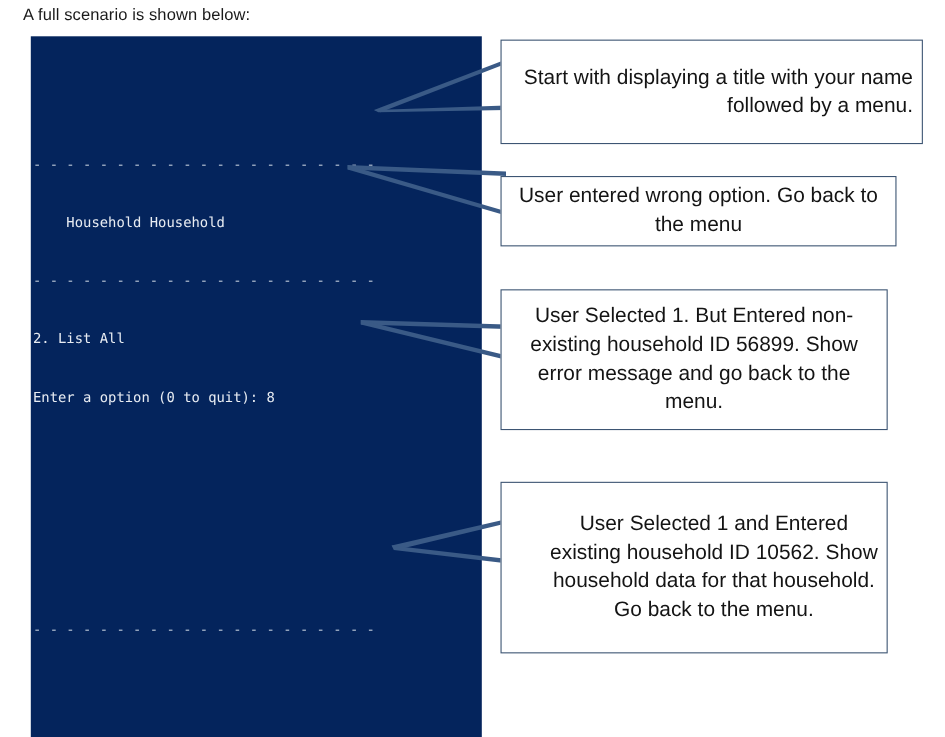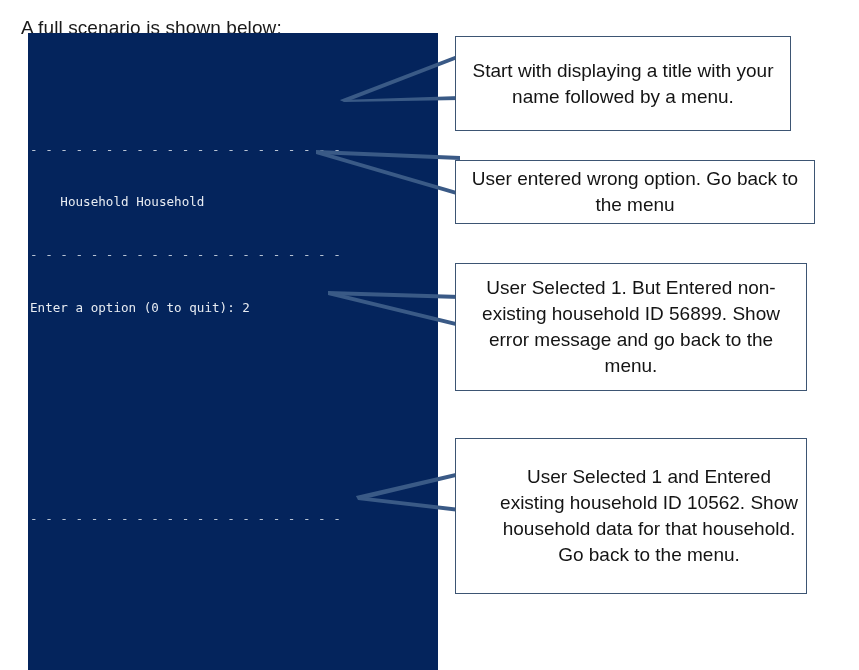--- a/index.html
+++ b/index.html
@@ -11,22 +11,22 @@
     width: 859px;
     height: 670px;
     position: relative;
     font-family: "Liberation Sans", sans-serif;
     overflow: hidden;
   }
 
   #page-heading {
     position: absolute;
     left: 21px;
-    top: 16px;
-    font-size: 19px;
+    top: 2px;
+    font-size: 15px;
     line-height: 24px;
     color: #1a1a1a;
     letter-spacing: 0.1px;
     white-space: nowrap;
   }
 
   
   #console-window {
     position: absolute;
     left: 28px;
@@ -63,21 +63,21 @@
     align-items: center;
     justify-content: center;
     text-align: center;
     color: #141414;
     font-size: 19px;
     line-height: 26px;
     padding: 2px 8px;
   }
   .callout .callout-text { display: block; width: 100%; }
 
-  #callout-1 { left: 455px; top: 36px; width: 336px; height: 95px; }
+  #callout-1 { left: 455px; top: 36px; width: 384px; height: 95px; text-align: right; }
   #callout-2 { left: 455px; top: 160px; width: 360px; height: 64px; justify-content: flex-end; }
   #callout-3 { left: 455px; top: 263px; width: 352px; height: 128px; }
   #callout-4 { left: 455px; top: 438px; width: 352px; height: 156px; padding-left: 44px; }
 
   
   .connector {
     position: absolute;
     pointer-events: none;
     overflow: visible;
   }
@@ -93,21 +93,22 @@
 
 <div id="page-heading">A full scenario is shown below:</div>
 
 <div id="console-window">
 
   
   <div>
     <div class="console-line console-sep">- - - - - - - - - - - - - - - - - - - - -</div>
     <div class="console-line">    Household Household</div>
     <div class="console-line console-sep">- - - - - - - - - - - - - - - - - - - - -</div>
-    <div class="console-line">Enter a option (0 to quit): 2</div>
+    <div class="console-line">2. List All</div>
+    <div class="console-line">Enter a option (0 to quit): 8</div>
   </div>
 
   
   <div>
     <div class="console-line console-blank"></div>
     <div class="console-line console-sep">- - - - - - - - - - - - - - - - - - - - -</div>
     
     
     
     

